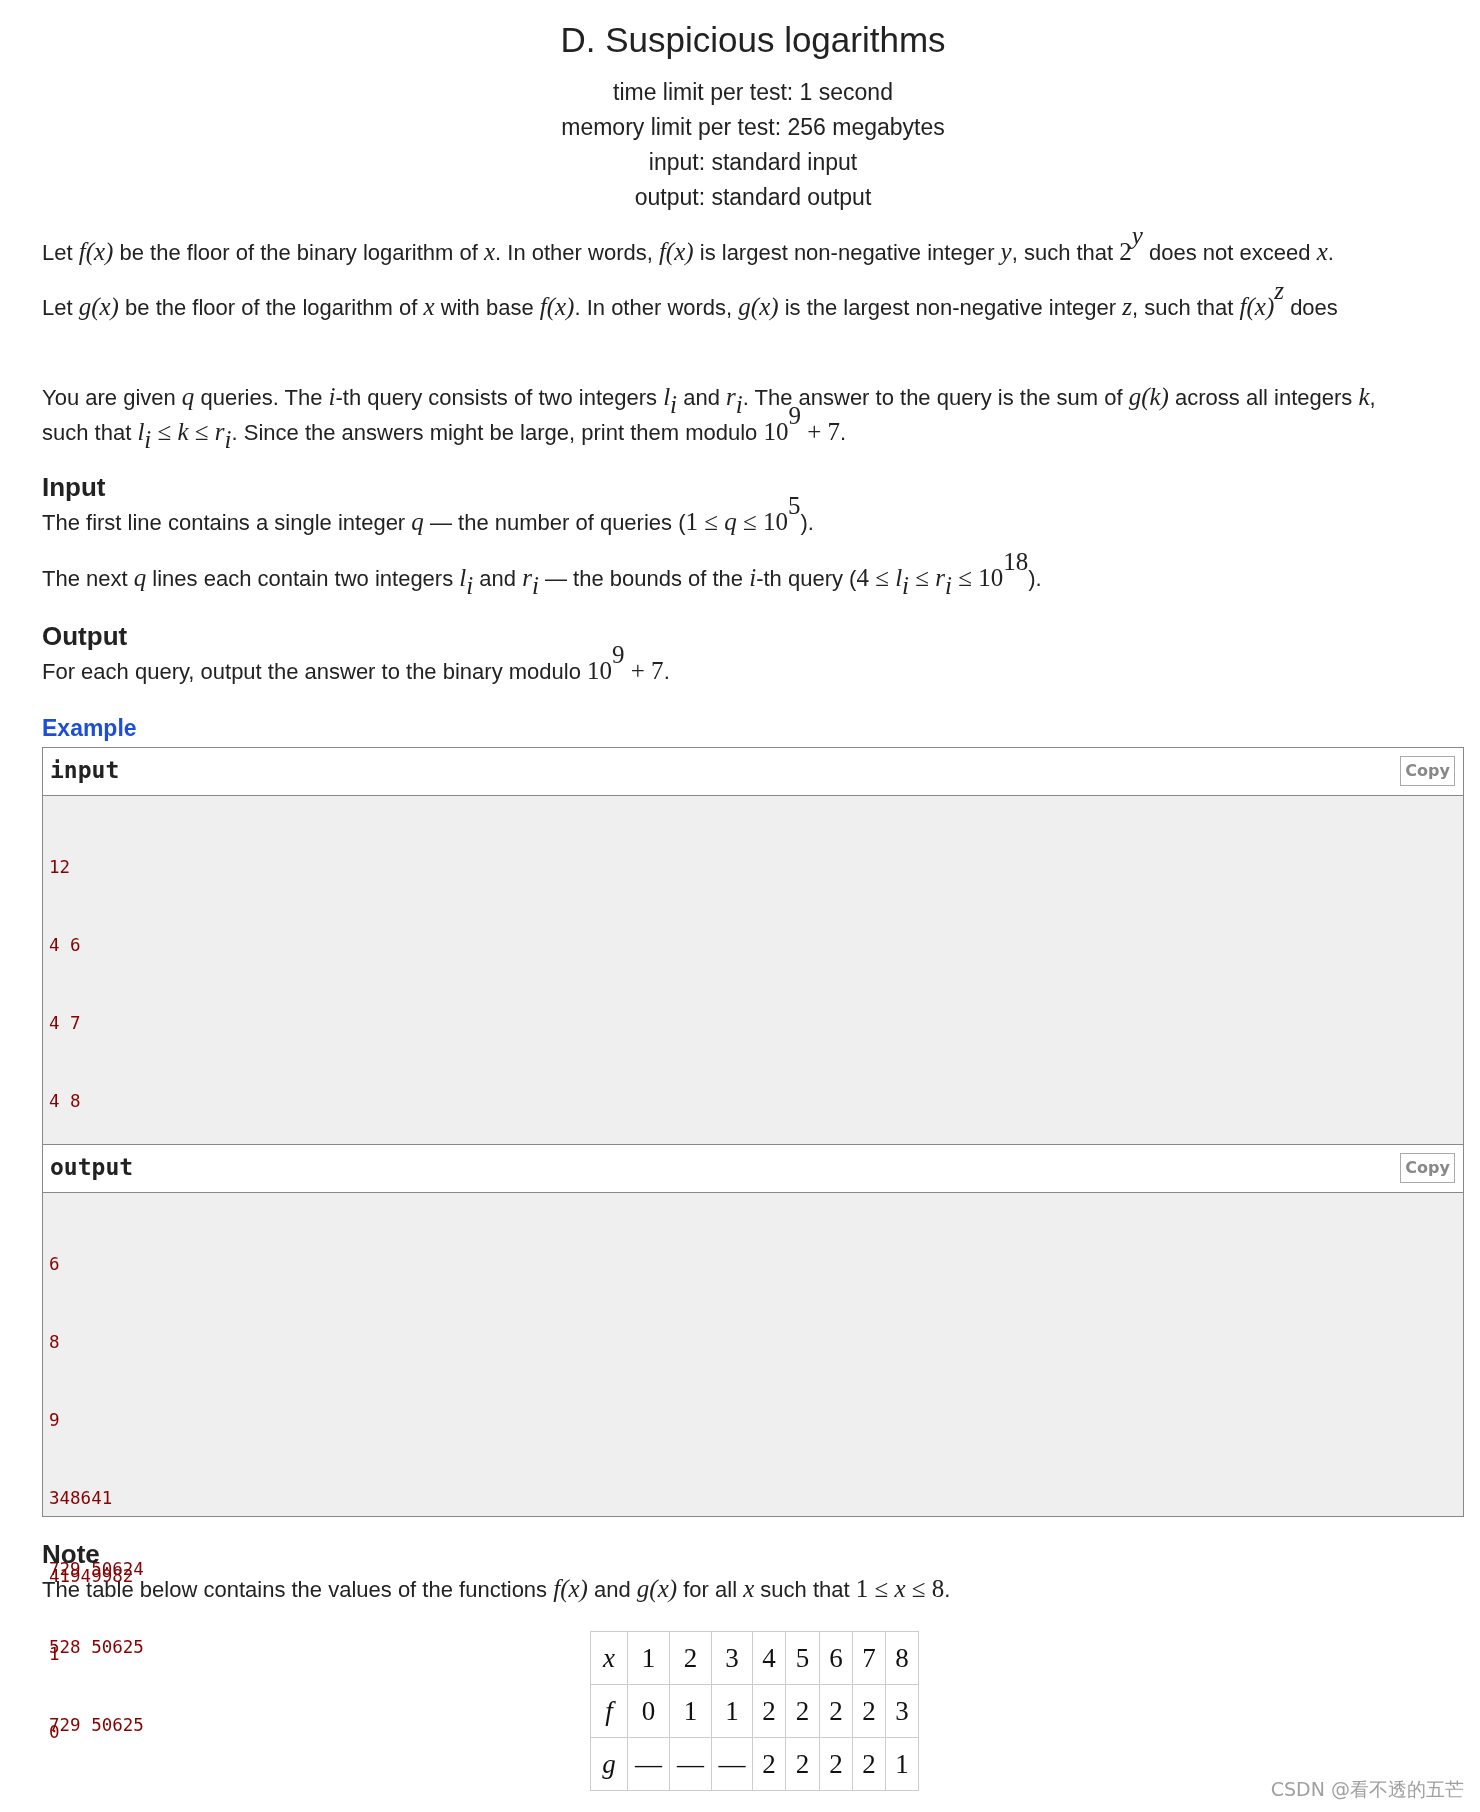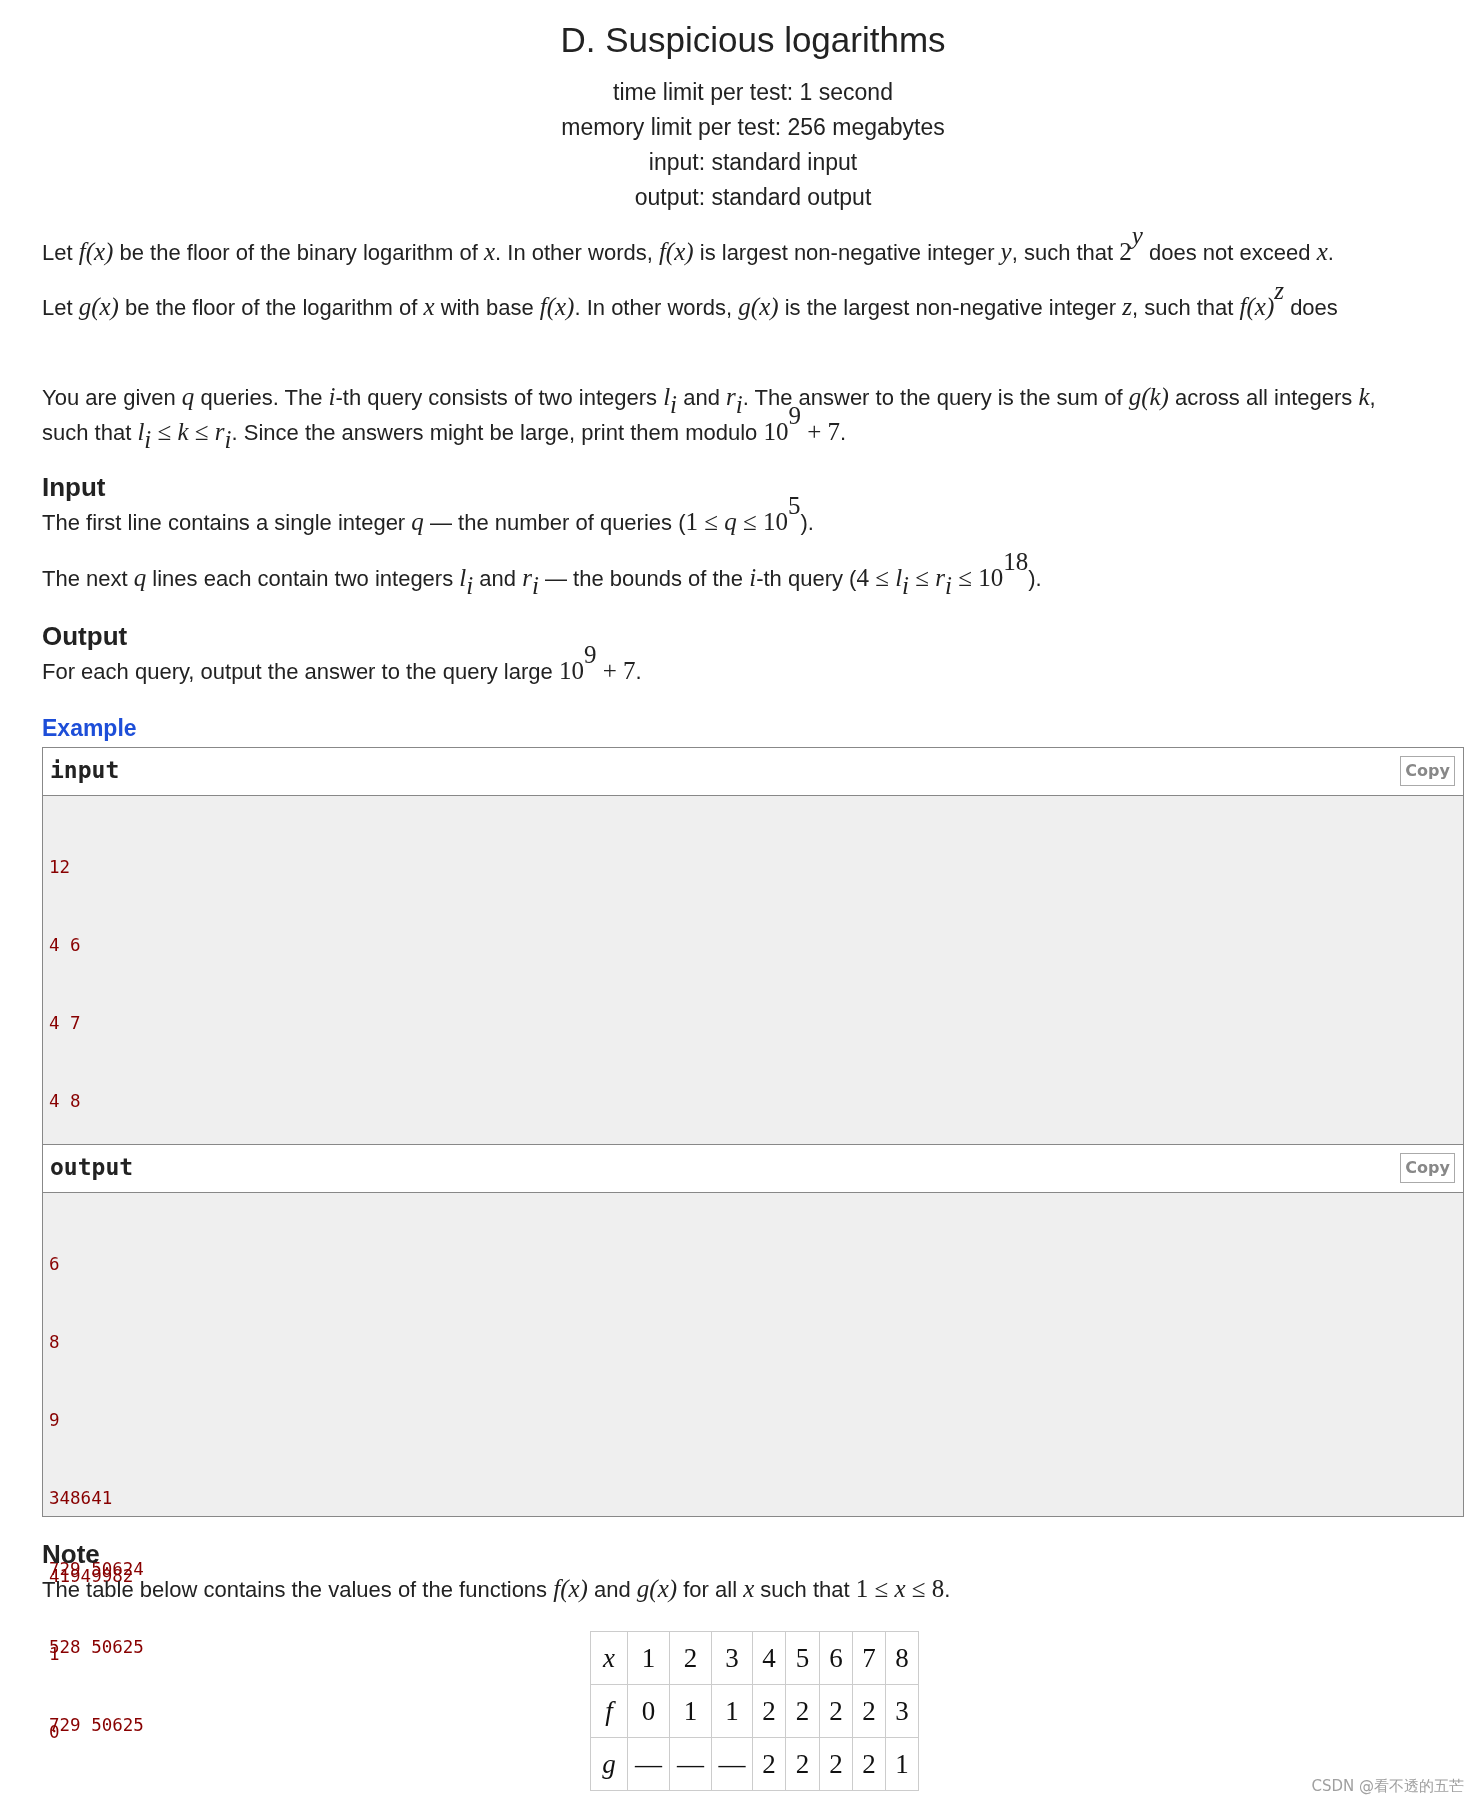--- a/index.html
+++ b/index.html
@@ -58,21 +58,21 @@
   .sample-body div { height: 26px; }
   table.note-table {
     position: absolute; left: 590px; top: 1631px; border-collapse: collapse;
     font-family: "Liberation Serif", "DejaVu Serif", serif; font-size: 27px; color: #111;
   }
   table.note-table td {
     border: 1px solid #cccccc; height: 52px; text-align: center; padding: 0;
   }
   table.note-table td.hdr { font-style: italic; }
   .watermark {
-    right: 16px; top: 1777px; font-size: 15px; color: #a0a0a0;
+    right: 16px; top: 1777px; font-size: 19px; color: #a0a0a0;
     font-family: "DejaVu Sans", sans-serif;
     text-align: center;
   }
 </style>
 </head>
 <body>
 
 <div class="abs title">D. Suspicious logarithms</div>
 <div class="abs meta" style="top:77px">time limit per test: 1 second</div>
 <div class="abs meta" style="top:112px">memory limit per test: 256 megabytes</div>
@@ -101,21 +101,21 @@
 <div class="abs h3" style="top:471px">Input</div>
 <div class="abs para" style="top:506px">
   <span>The first line contains a single integer </span><span class="math">q</span><span> — the number of queries (</span><span class="mathr">1 ≤ </span><span class="math">q</span><span class="mathr"> ≤ 10</span><sup class="mathr">5</sup><span>).</span>
 </div>
 <div class="abs para" style="top:562px">
   <span>The next </span><span class="math">q</span><span> lines each contain two integers </span><span class="math">l</span><sub class="math">i</sub><span> and </span><span class="math">r</span><sub class="math">i</sub><span> — the bounds of the </span><span class="math">i</span><span>-th query (</span><span class="mathr">4 ≤ </span><span class="math">l</span><sub class="math">i</sub><span class="mathr"> ≤ </span><span class="math">r</span><sub class="math">i</sub><span class="mathr"> ≤ 10</span><sup class="mathr">18</sup><span>).</span>
 </div>
 
 <div class="abs h3" style="top:620px">Output</div>
 <div class="abs para" style="top:655px">
-  <span>For each query, output the answer to the query large </span><span class="mathr">10</span><sup class="mathr">9</sup><span class="mathr"> + 7</span><span>.</span>
+  <span>For each query, output the answer to the binary modulo </span><span class="mathr">10</span><sup class="mathr">9</sup><span class="mathr"> + 7</span><span>.</span>
 </div>
 
 <div class="abs h4" style="top:714px">Example</div>
 
 <div class="abs sample" style="top:747px; height:398px">
   <div class="sample-header">
     <span class="sample-title">input</span>
     <div class="copy-btn">Copy</div>
   </div>
   <div class="sample-body">

